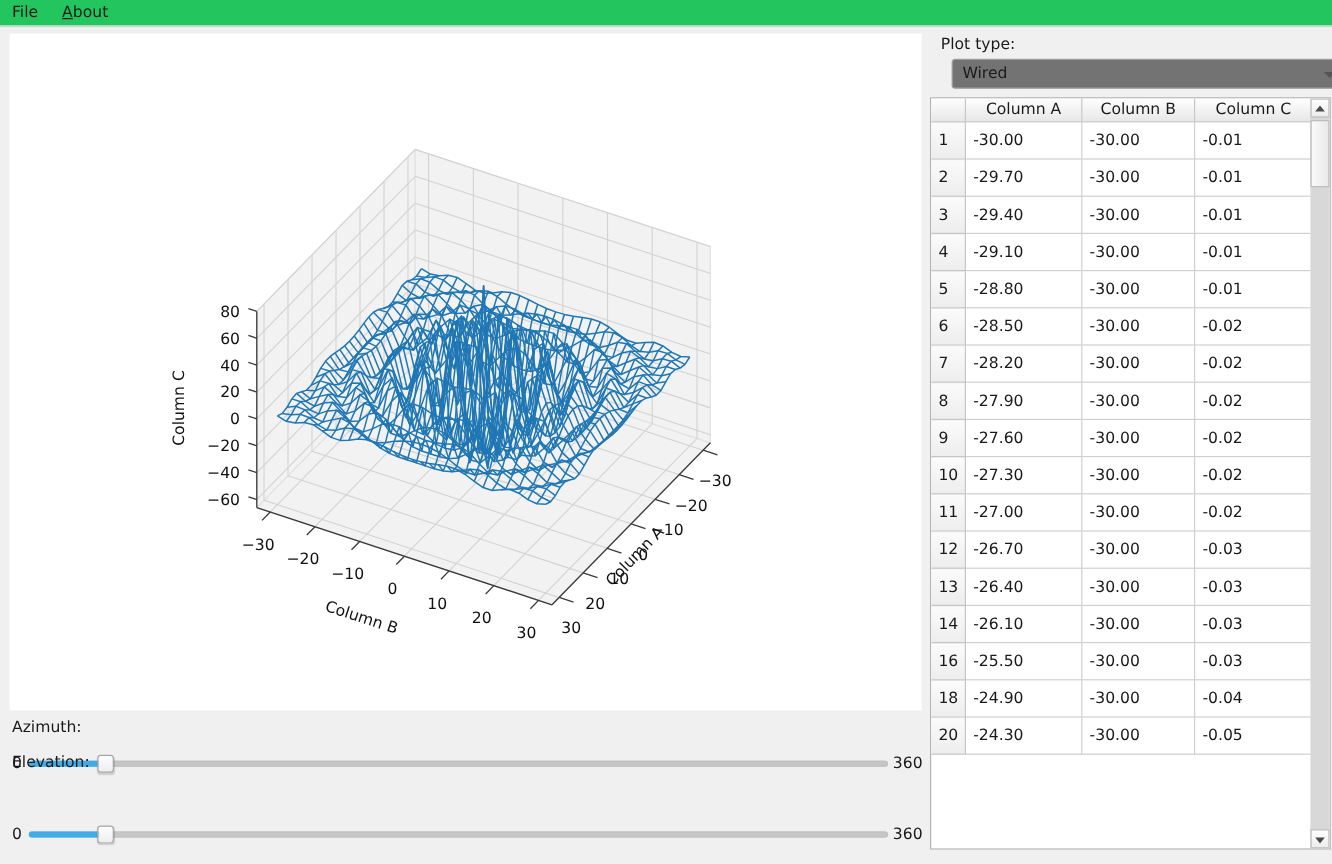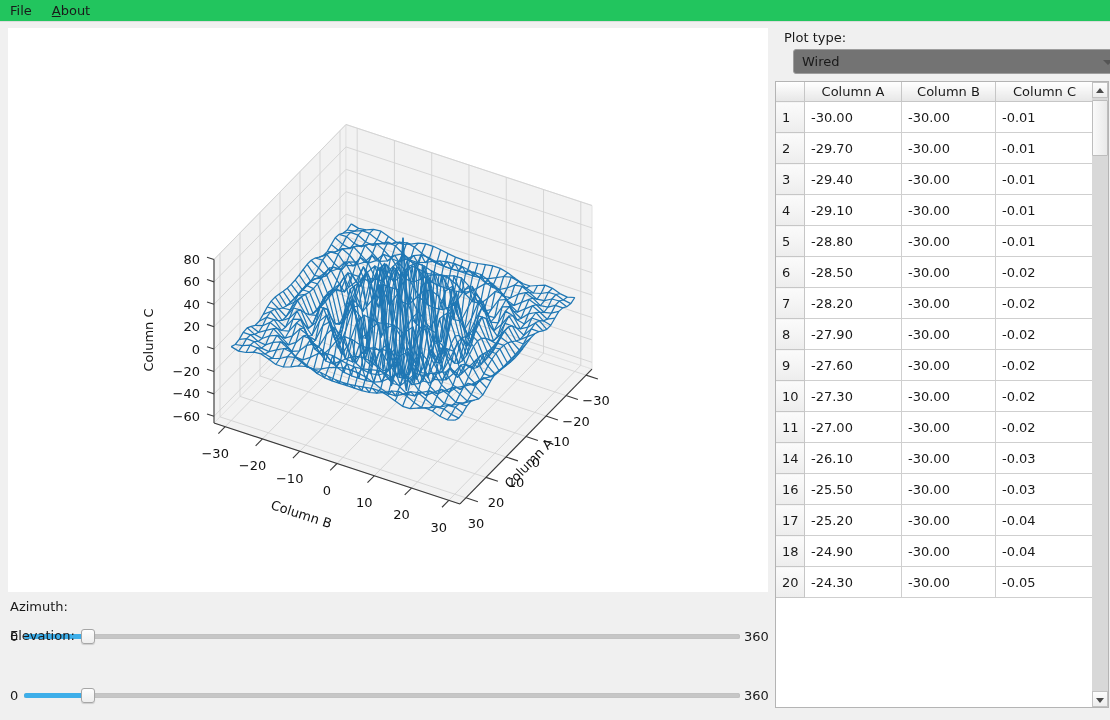--- a/index.html
+++ b/index.html
@@ -308,36 +308,42 @@
           <td>-30.00</td>
           <td>-0.02</td>
         </tr>
         <tr>
           <td class="rownum">11</td>
           <td>-27.00</td>
           <td>-30.00</td>
           <td>-0.02</td>
         </tr>
         <tr>
+          <td class="rownum">12</td>
+          <td>-26.70</td>
+          <td>-30.00</td>
+          <td>-0.03</td>
+        </tr>
+        <tr>
+          <td class="rownum">13</td>
+          <td>-26.40</td>
+          <td>-30.00</td>
+          <td>-0.03</td>
+        </tr>
+        <tr>
           <td class="rownum">14</td>
           <td>-26.10</td>
           <td>-30.00</td>
           <td>-0.03</td>
         </tr>
         <tr>
           <td class="rownum">16</td>
           <td>-25.50</td>
           <td>-30.00</td>
           <td>-0.03</td>
-        </tr>
-        <tr>
-          <td class="rownum">17</td>
-          <td>-25.20</td>
-          <td>-30.00</td>
-          <td>-0.04</td>
         </tr>
         <tr>
           <td class="rownum">18</td>
           <td>-24.90</td>
           <td>-30.00</td>
           <td>-0.04</td>
         </tr>
         <tr>
           <td class="rownum">20</td>
           <td>-24.30</td>

